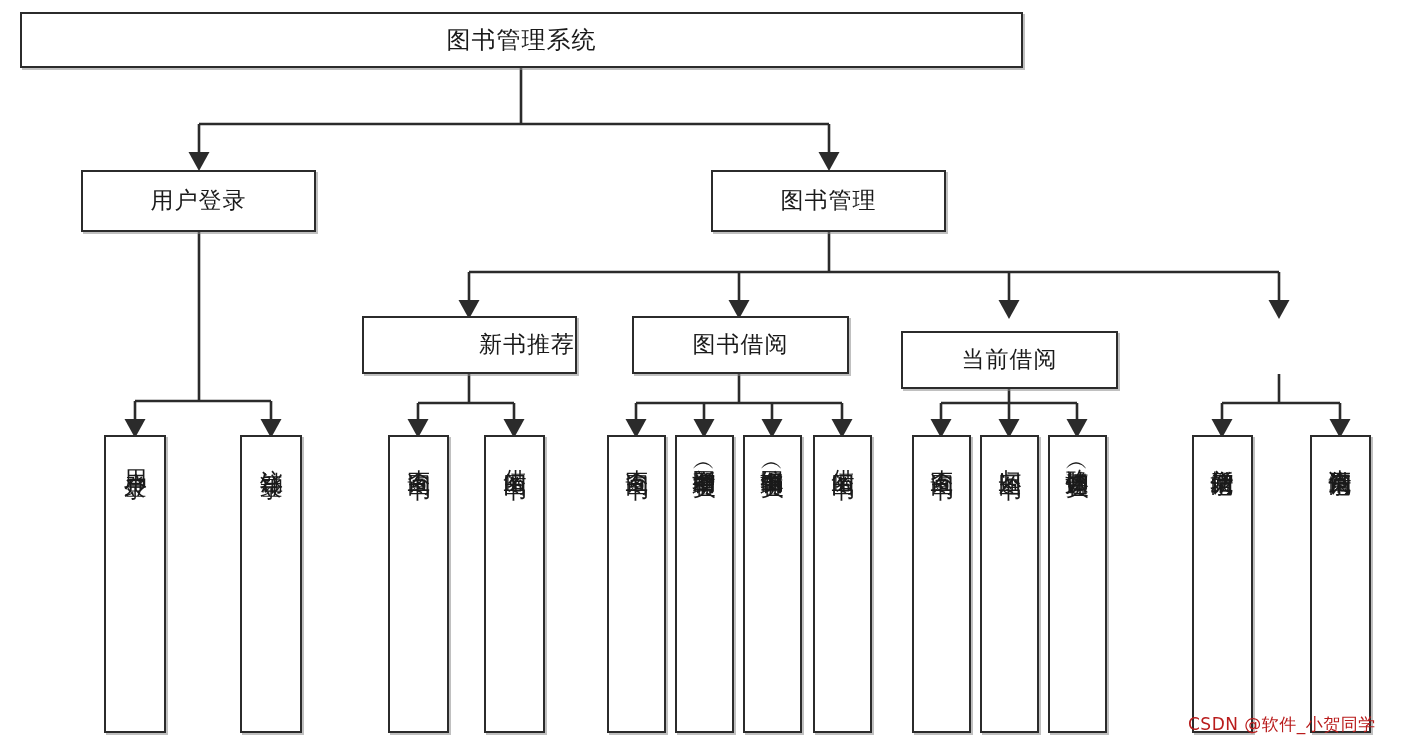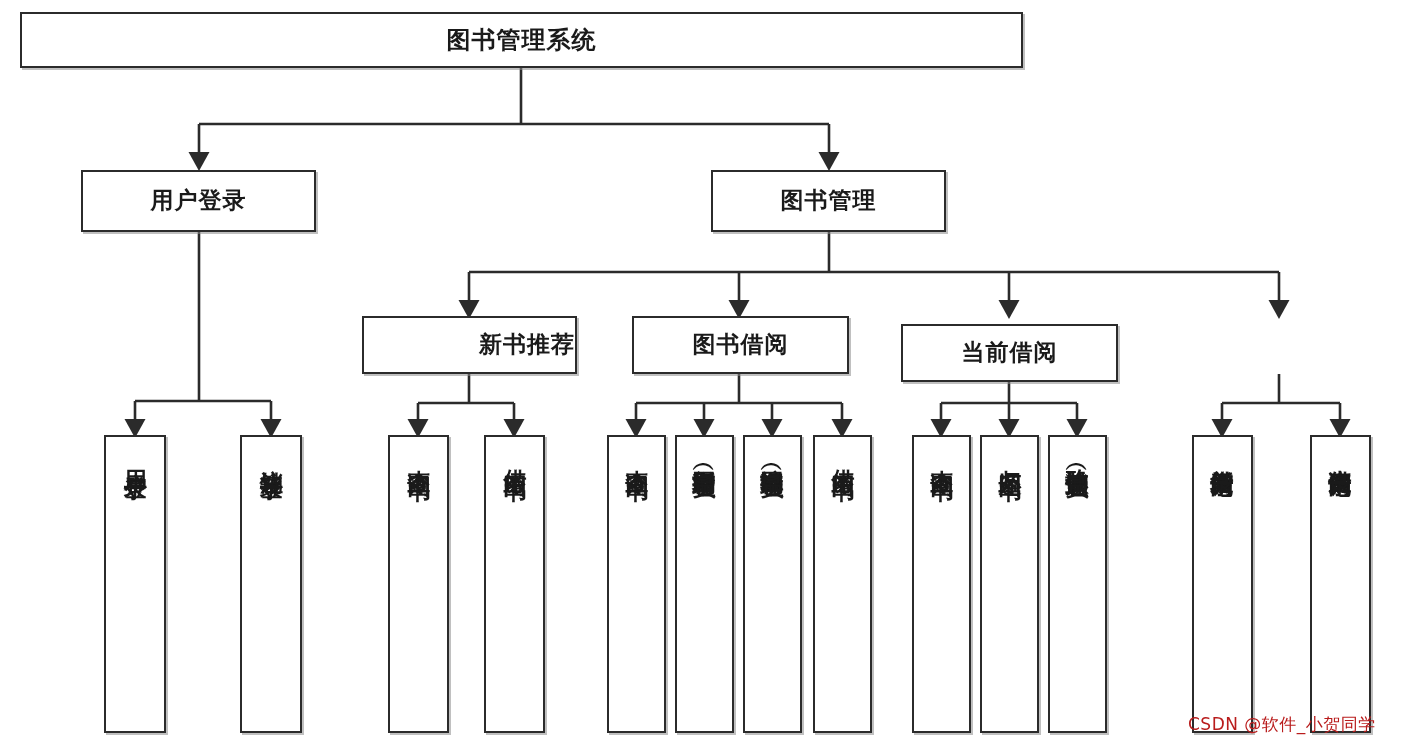--- a/index.html
+++ b/index.html
@@ -29,21 +29,20 @@
   .node {
     position: absolute;
     box-sizing: border-box;
     background: #ffffff;
     border: 2.5px solid #2b2b2b;
     display: flex;
     align-items: center;
     justify-content: center;
     color: #1a1a1a;
     box-shadow: 2px 2px 0 rgba(140,140,140,0.55);
-    font-weight: bold;
   }
   .node-label {
     display: block;
     letter-spacing: 1px;
   }
   
   .node.horizontal .node-label {
     writing-mode: horizontal-tb;
     font-size: 23px;
     line-height: 1.1;
@@ -148,21 +147,21 @@
   </div>
 
   <div class="node horizontal" style="left:362px; top:316px; width:215px; height:58px;justify-content:flex-end;">
     <span class="node-label">新书推荐</span>
   </div>
 
   <div class="node horizontal" style="left:632px; top:316px; width:217px; height:58px;">
     <span class="node-label">图书借阅</span>
   </div>
 
-  <div class="node horizontal" style="left:901px; top:324px; width:217px; height:58px;">
+  <div class="node horizontal" style="left:901px; top:331px; width:217px; height:58px;">
     <span class="node-label">当前借阅</span>
   </div>
 
 
   <div class="node vertical" style="left:104px; top:435px; width:62px; height:298px;">
     <span class="node-label">用户登录</span>
   </div>
 
   <div class="node vertical" style="left:240px; top:435px; width:62px; height:298px;">
     <span class="node-label">注销登录</span>

